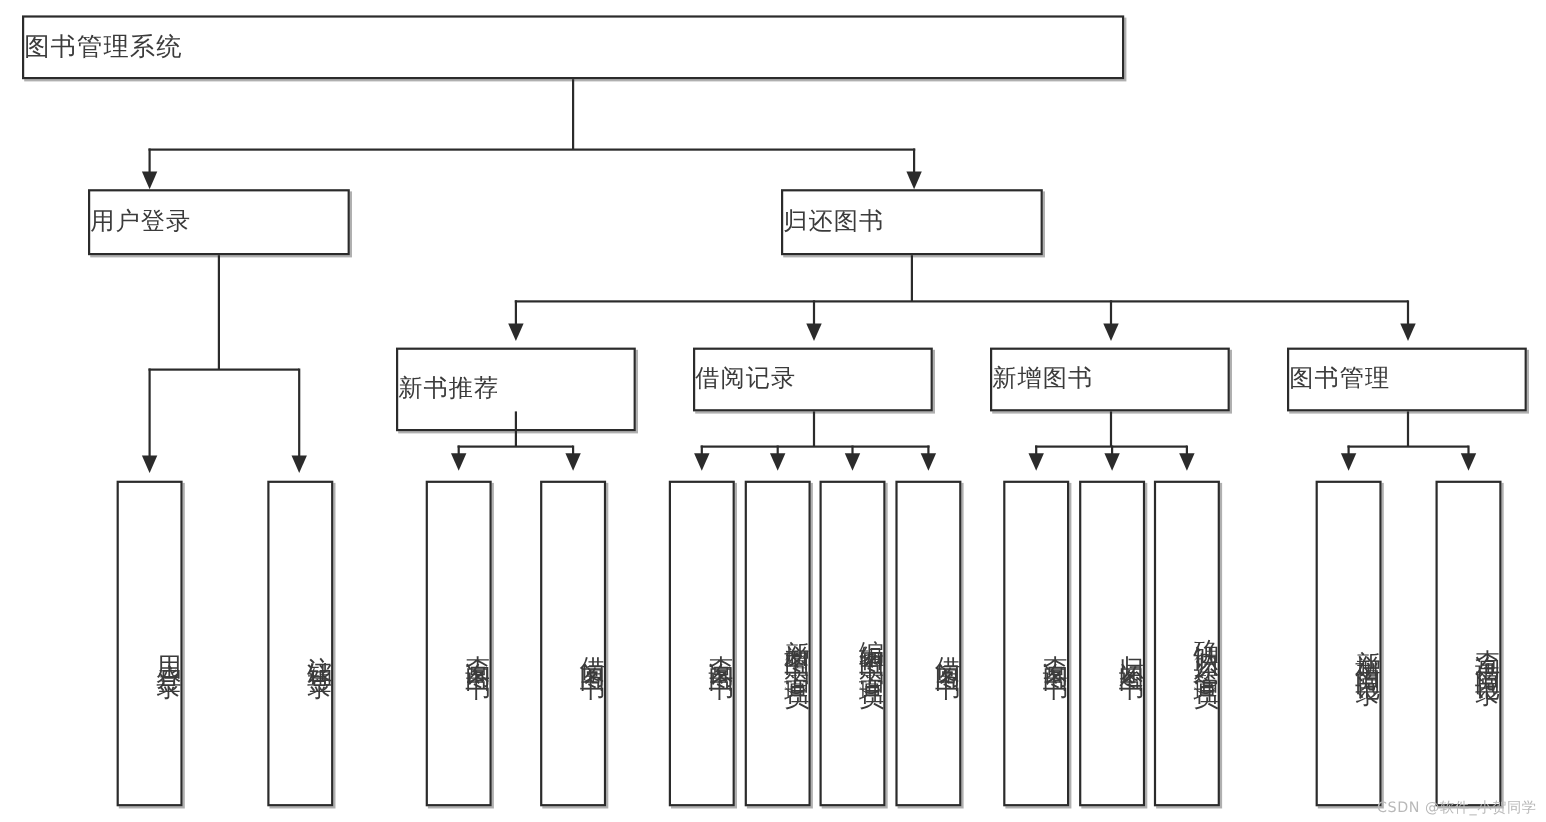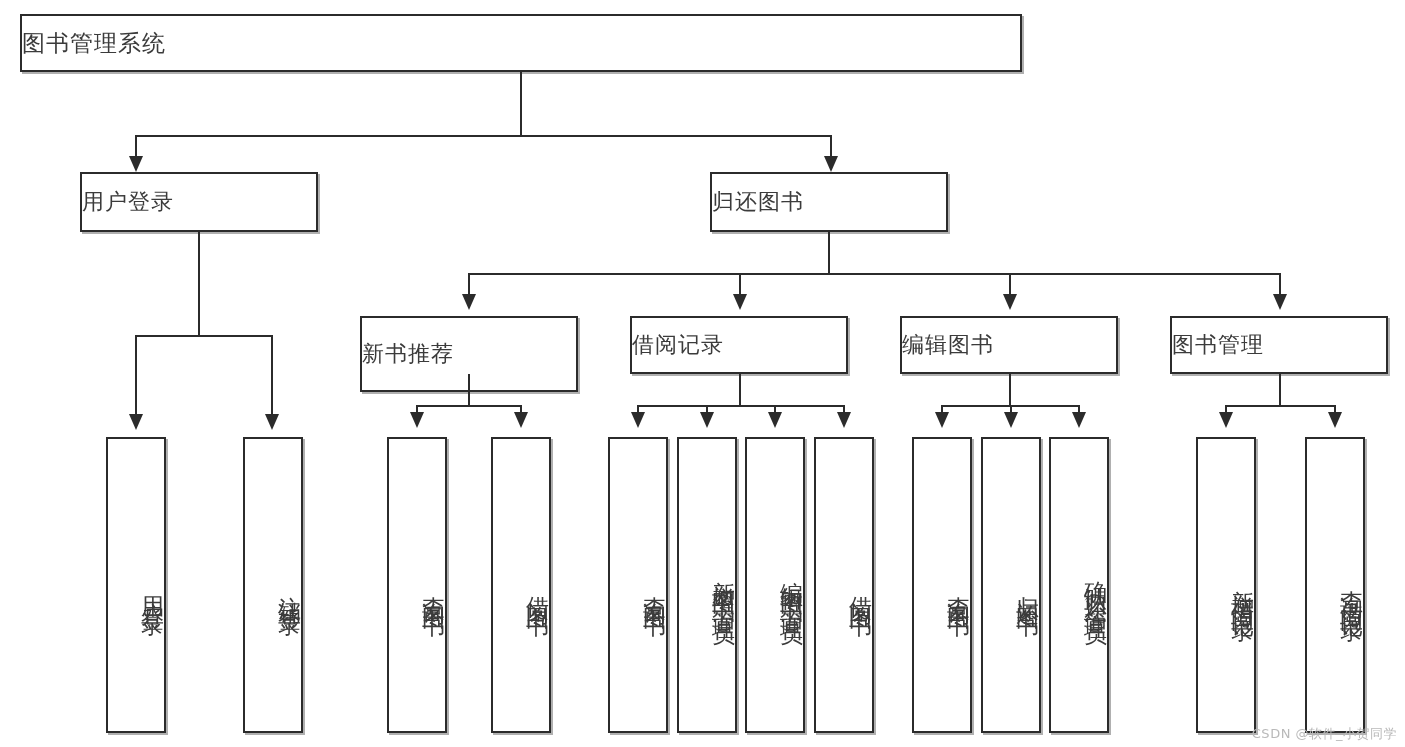--- a/index.html
+++ b/index.html
@@ -117,21 +117,21 @@
   <div class="vline" style="left:1279px;top:273px;height:24px;"></div>
   <div class="arrow" style="left:1273px;top:294px;"></div>
 
   <div class="node branch" style="left:360px;top:316px;width:218px;height:76px;">
     <span class="lbl">新书推荐</span>
   </div>
   <div class="node branch" style="left:630px;top:316px;width:218px;height:58px;">
     <span class="lbl">借阅记录</span>
   </div>
   <div class="node branch" style="left:900px;top:316px;width:218px;height:58px;">
-    <span class="lbl">编辑图书</span>
+    <span class="lbl">新增图书</span>
   </div>
   <div class="node branch" style="left:1170px;top:316px;width:218px;height:58px;">
     <span class="lbl">图书管理</span>
   </div>
 
   <div class="vline" style="left:468px;top:374px;height:32px;"></div>
   <div class="hline" style="left:416px;top:405px;width:105px;"></div>
   <div class="vline" style="left:416px;top:405px;height:10px;"></div>
   <div class="arrow" style="left:410px;top:412px;"></div>
   <div class="vline" style="left:520px;top:405px;height:10px;"></div>

